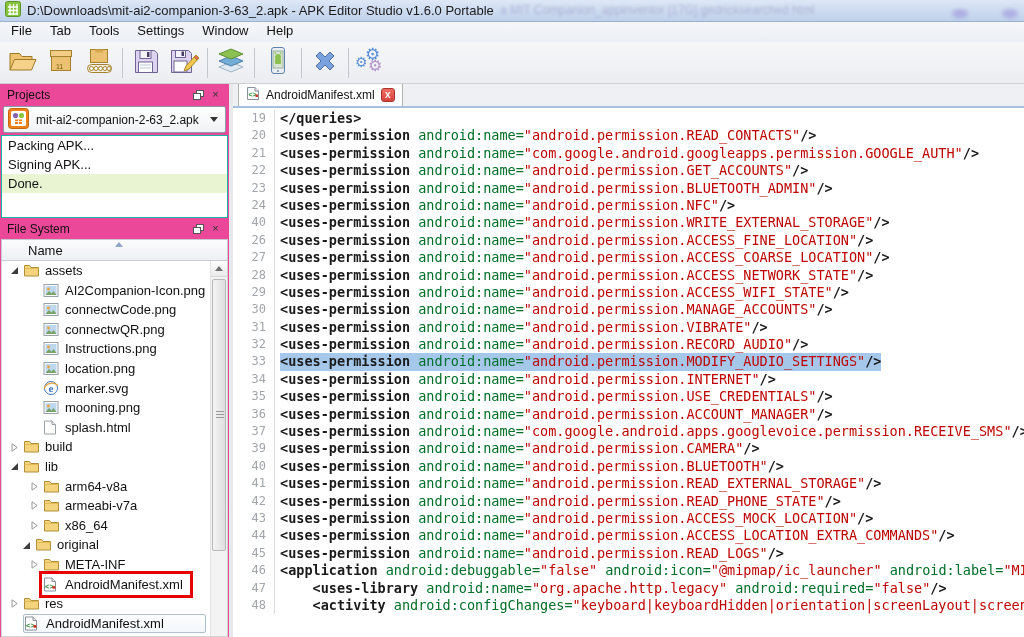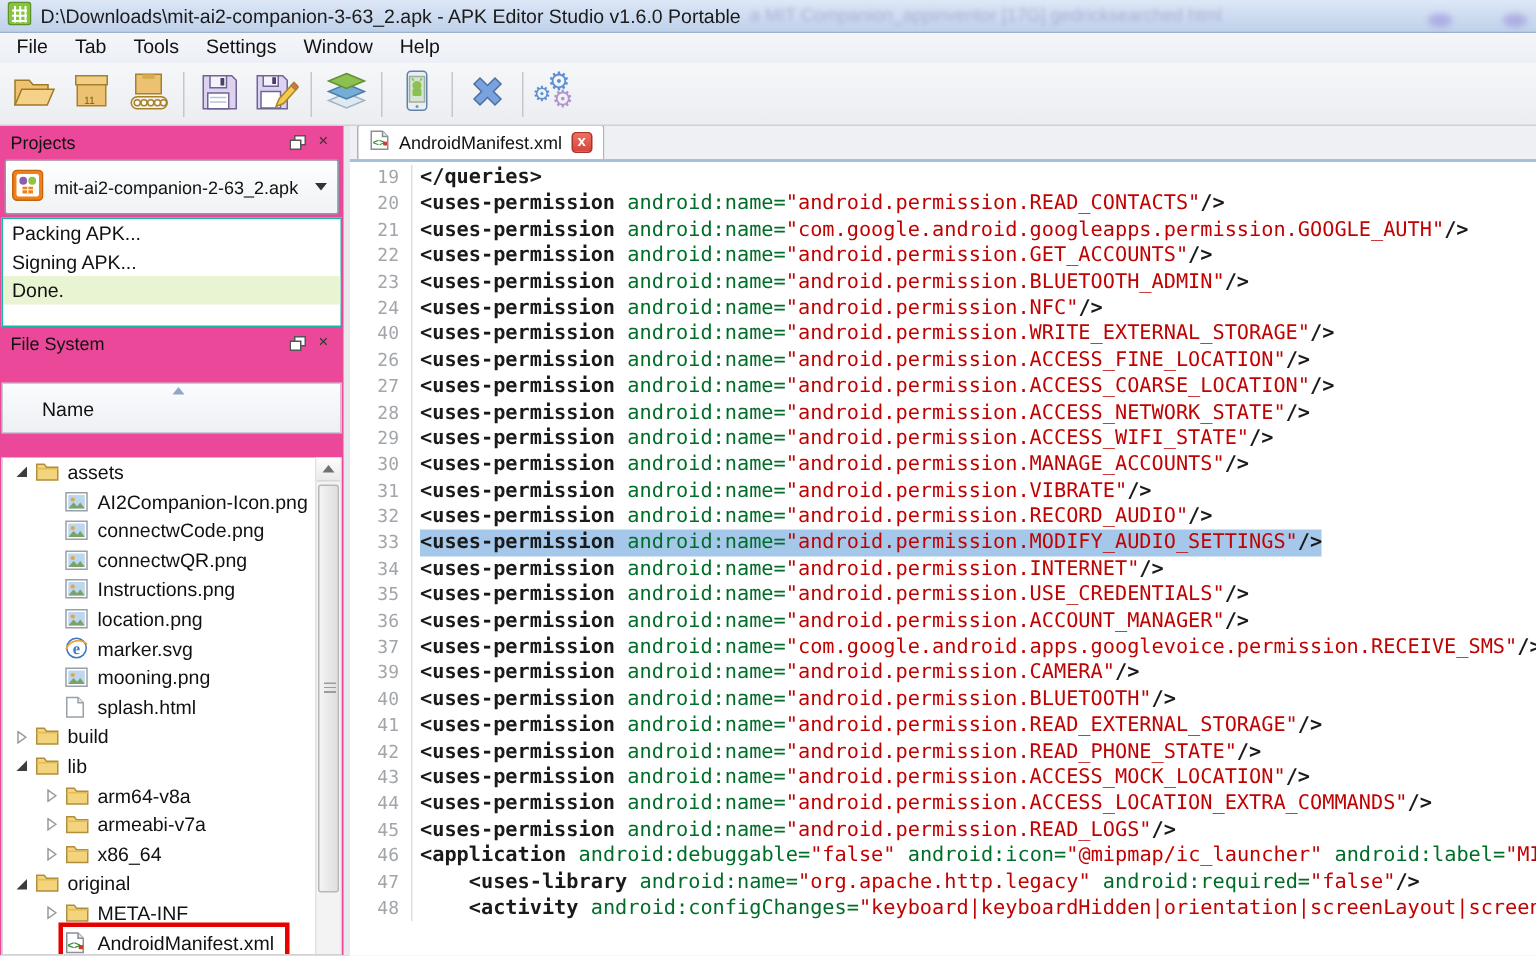--- a/index.html
+++ b/index.html
@@ -31,31 +31,31 @@
   
   .main { display:flex; height:553px; }
   .dock { width:233px; flex:none; display:flex; flex-direction:column; background:#ec4899; border-right:4px solid #e7e9ec; }
 
   .panel-header { height:21px; flex:none; display:flex; align-items:center; padding:0 5px 0 7px; font-size:12px; }
   .panel-header .sp { flex:1; }
   .ph-btn { width:17px; height:15px; display:flex; align-items:center; justify-content:center; color:#333; font-size:11px; line-height:1; }
 
   
   .projects { height:134px; flex:none; display:flex; flex-direction:column; }
-  .combo { margin:1px 3px 2px 3px; height:37px; flex:none; border:1px solid #8d9aa9; border-radius:2px;
+  .combo { margin:1px 3px 2px 3px; height:27px; flex:none; border:1px solid #8d9aa9; border-radius:2px;
            background:linear-gradient(#ffffff,#f0f2f4); display:flex; align-items:center; gap:7px; padding:0 7px 0 4px; font-size:12px; }
   .combo-arrow { margin-left:auto; width:0; height:0; border-left:4px solid transparent; border-right:4px solid transparent; border-top:5px solid #333; }
   .log { flex:1; background:#fff; border:1px solid #14b8a6; margin:0 1px; overflow:hidden; }
   .log-row { height:19px; line-height:19px; padding-left:6px; font-size:13px; }
   .log-row.done { background:var(--done-bg); }
 
   
   .filesystem { flex:1; display:flex; flex-direction:column; overflow:hidden; }
-  .name-header { height:34px; flex:none; background:linear-gradient(#fbfcfe,#edf0f4); border:1px solid #c8ccd2;
-                 margin:16px 1px; display:flex; align-items:center; padding-left:26px; font-size:13px; position:relative; }
+  .name-header { height:22px; flex:none; background:linear-gradient(#fbfcfe,#edf0f4); border:1px solid #c8ccd2;
+                 margin:0 1px; display:flex; align-items:center; padding-left:26px; font-size:13px; position:relative; }
   .sort-tri { position:absolute; left:50%; top:2px; width:0; height:0; border-left:4px solid transparent; border-right:4px solid transparent; border-bottom:5px solid #8fa6c4; }
   .tree { flex:1; background:#fff; border:1px solid #d2d2d2; border-top:none; margin:0 1px; position:relative; overflow:hidden; }
   .tree-rows { position:absolute; inset:0 17px 0 0; }
   .tree-row { height:19.6px; display:flex; overflow:visible; }
   .expander { width:17px; flex:none; display:flex; align-items:center; justify-content:center; }
   .row-box { display:flex; align-items:center; height:19px; padding-right:6px; }
   .ticon { width:17px; height:16px; flex:none; margin-right:5px; display:flex; align-items:center; }
   .tlabel { font-size:13px; white-space:nowrap; }
   .red-annot { outline:3px solid var(--annot-red); outline-offset:1px; position:relative; z-index:5; }
   .row-sel { border:1px solid #aebecb; border-radius:2px; background:linear-gradient(#fdfefe,#f3f7fb); flex:1; margin-right:4px; }
@@ -454,21 +454,21 @@
               <span class="row-box">
                 <span class="ticon">
                   <svg width="17" height="15">
                     <path d="M1.5 13 V2.5 h5 l1.5 2 h7.5 V13 z" fill="#f3d47c" stroke="#b08f3c"></path>
                     <path d="M1.5 5.5 h14" stroke="#e3bb55"></path>
                   </svg>
                 </span>
                 <span class="tlabel">x86_64</span>
               </span>
             </div>
-            <div class="tree-row" style="padding-left: 4px;">
+            <div class="tree-row" style="padding-left: 16px;">
               <span class="expander">
                 <svg width="9" height="9">
                   <path d="M8 1 V8 H1 z" fill="#3c3c3c"></path>
                 </svg>
               </span>
               <span class="row-box">
                 <span class="ticon">
                   <svg width="17" height="15">
                     <path d="M1.5 13 V2.5 h5 l1.5 2 h7.5 V13 z" fill="#f3d47c" stroke="#b08f3c"></path>
                     <path d="M1.5 5.5 h14" stroke="#e3bb55"></path>

